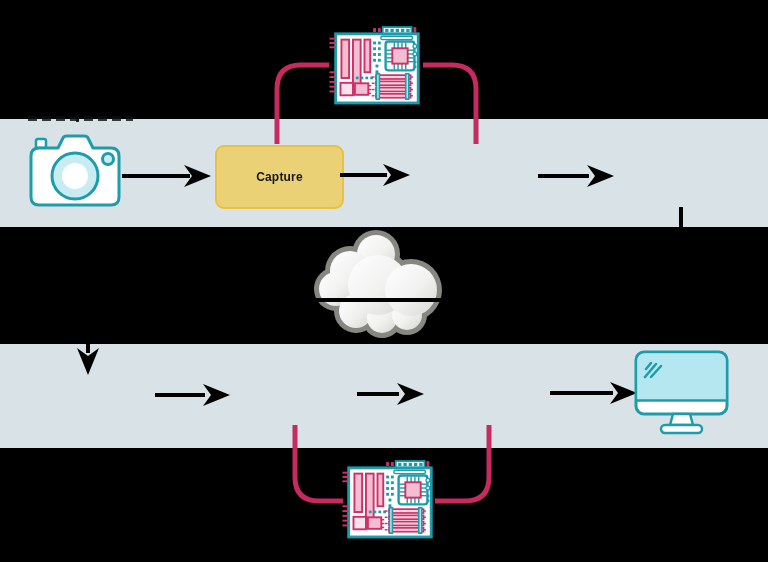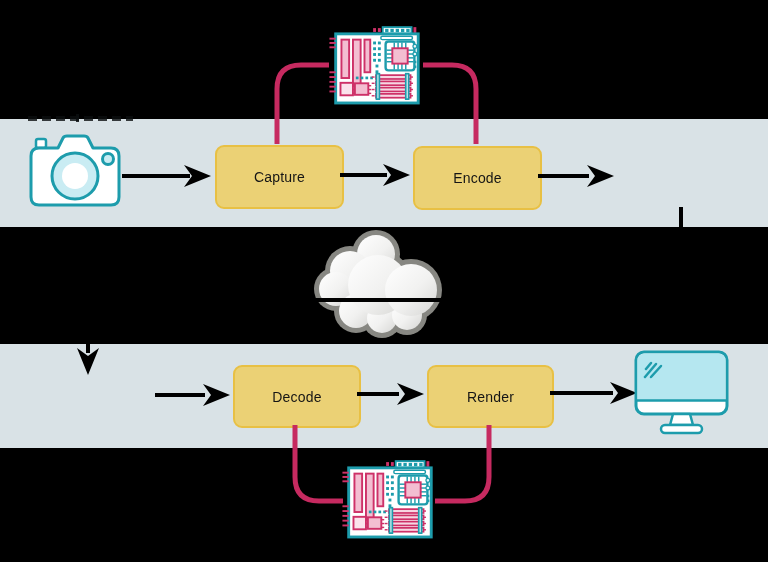--- a/index.html
+++ b/index.html
@@ -4,21 +4,21 @@
 <style>
   html,body{margin:0;padding:0;background:#000;}
   .stage{position:relative;width:768px;height:562px;background:#000;overflow:hidden;
          font-family:"Liberation Sans",sans-serif;}
   .band{position:absolute;left:0;width:768px;background:#d9e2e6;z-index:1;}
   #band-top{top:119px;height:108px;}
   #band-bottom{top:344px;height:104px;}
   .artifact{position:absolute;z-index:2;}
   .node{position:absolute;z-index:4;display:flex;align-items:center;justify-content:center;
         background:#ebd175;border:2.5px solid #e8c044;border-radius:9px;
-        font-size:14px;color:#151515;letter-spacing:.2px;}
+        font-size:12px;color:#151515;letter-spacing:.2px;font-weight:bold;}
   #node-capture{left:215px;top:145px;width:125px;height:60px;}
   #node-encode {left:413px;top:146px;width:125px;height:60px;}
   #node-send   {left:617px;top:147px;width:121px;height:60px;}
   #node-receive{left:32px; top:366px;width:123px;height:58px;}
   #node-decode {left:233px;top:365px;width:124px;height:59px;}
   #node-render {left:427px;top:365px;width:123px;height:59px;}
   .lines{position:absolute;left:0;top:0;z-index:5;}
   .icon{position:absolute;z-index:6;}
   #icon-camera {left:28px; top:128px;}
   #icon-board-top{left:328px;top:26px;}
@@ -77,29 +77,20 @@
       </g>
       <g>
         <line x1="550" y1="393" x2="613" y2="393"></line>
         <polygon points="637,393 610,382 618,393 610,404" stroke="none"></polygon>
       </g>
     </g>
   </svg>
 
   <div class="node" id="node-capture">
     <span>Capture</span>
-  </div>
-  <div class="node" id="node-encode">
-    <span>Encode</span>
-  </div>
-  <div class="node" id="node-decode">
-    <span>Decode</span>
-  </div>
-  <div class="node" id="node-render">
-    <span>Render</span>
   </div>
 
   <svg class="icon" id="icon-camera" width="96" height="80" viewBox="0 0 96 80">
     <rect x="8" y="11" width="10" height="9" rx="2" fill="#fff" stroke="#1d9cac" stroke-width="2.5"></rect>
     <path d="M3,28 Q3,20 11,20 H30 L35,10 Q36,8 39,8 H56 Q59,8 60,10 L65,20 H83 Q91,20 91,28 V69 Q91,77 83,77 H11 Q3,77 3,69 Z" fill="#fff" stroke="#1d9cac" stroke-width="3" stroke-linejoin="round"></path>
     <circle cx="47" cy="48" r="23" fill="#c9ecf3" stroke="#1d9cac" stroke-width="3"></circle>
     <circle cx="47" cy="48" r="13" fill="#fff"></circle>
     <circle cx="80" cy="31" r="5.5" fill="#c9ecf3" stroke="#1d9cac" stroke-width="3"></circle>
   </svg>
 

